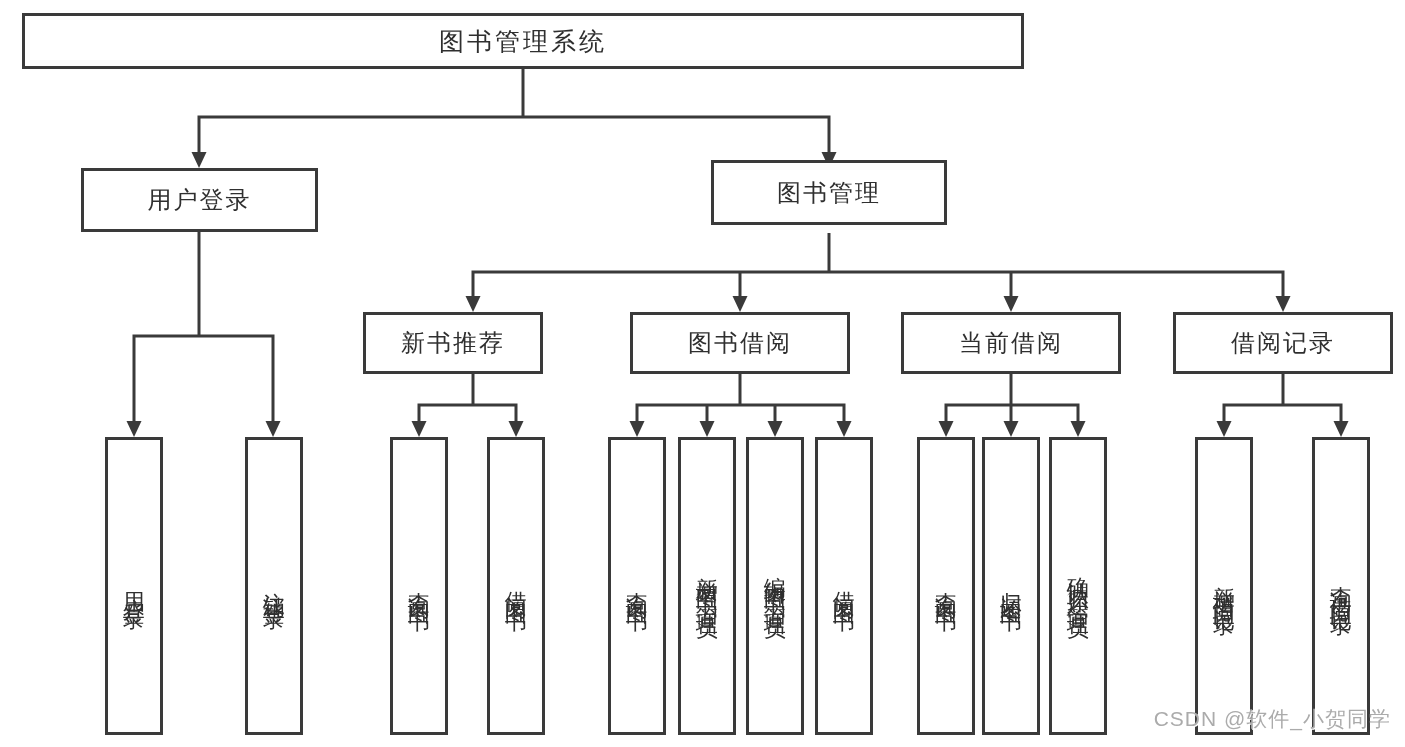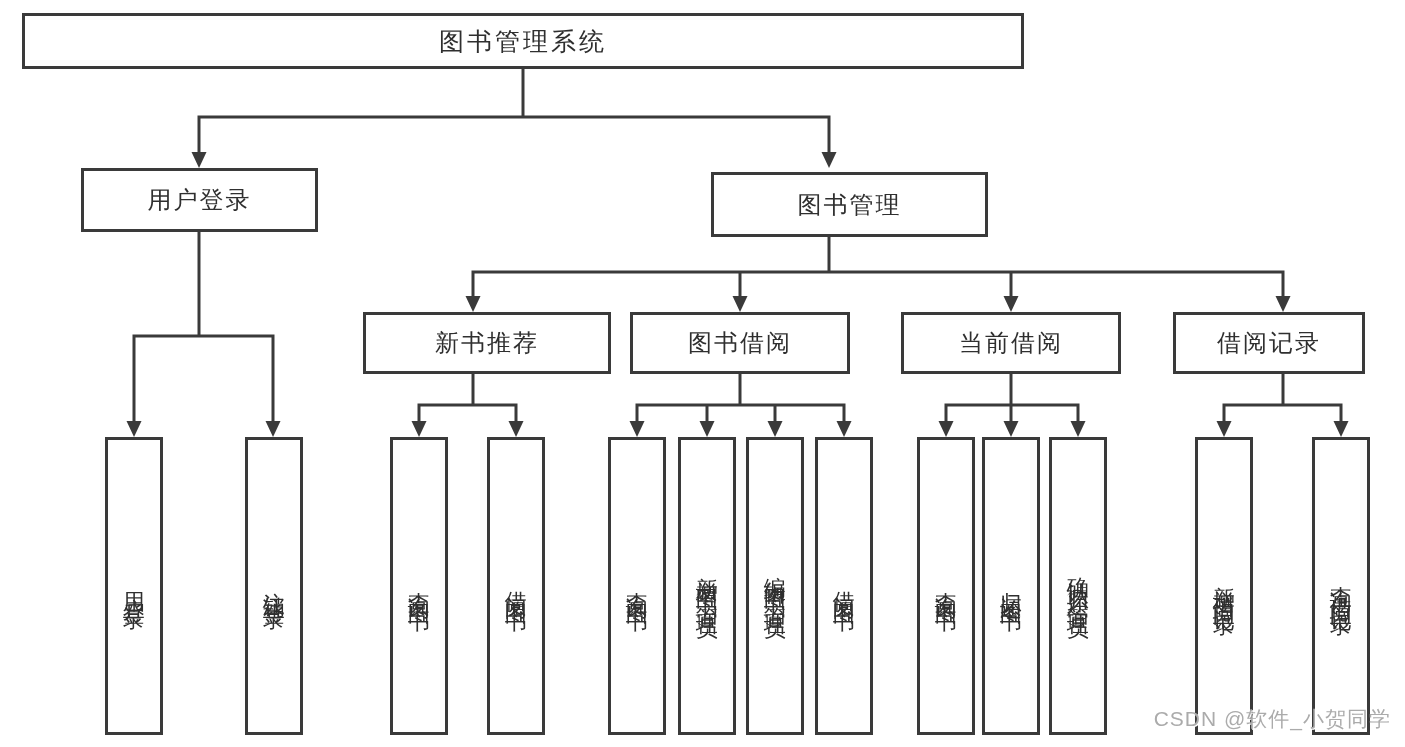--- a/index.html
+++ b/index.html
@@ -102,26 +102,26 @@
       <path d="M1283 374 V405"></path>
       <path d="M1224 423 V405 H1341 V423"></path>
       <polygon points="1216.5,421 1231.5,421 1224,437"></polygon>
       <polygon points="1333.5,421 1348.5,421 1341,437"></polygon>
     </g>
   </svg>
 
   <div class="box root" style="left:22px;top:13px;width:1002px;height:56px">图书管理系统</div>
 
   <div class="box h" style="left:81px;top:168px;width:237px;height:64px">用户登录</div>
-  <div class="box h" style="left:711px;top:172px;width:277px;height:65px">图书管理</div>
+  <div class="box h" style="left:711px;top:160px;width:236px;height:65px">图书管理</div>
 
-  <div class="box h" style="left:363px;top:312px;width:248px;height:62px">新书推荐</div>
+  <div class="box h" style="left:363px;top:312px;width:180px;height:62px">新书推荐</div>
   <div class="box h" style="left:901px;top:312px;width:220px;height:62px">当前借阅</div>
   <div class="box h" style="left:630px;top:312px;width:220px;height:62px">图书借阅</div>
-  <div class="box h" style="left:1173px;top:312px;width:192px;height:62px">借阅记录</div>
+  <div class="box h" style="left:1173px;top:312px;width:220px;height:62px">借阅记录</div>
 
   <div class="box v" style="left:105px;top:437px;width:58px;height:298px">用户登录</div>
   <div class="box v" style="left:245px;top:437px;width:58px;height:298px">注销登录</div>
 
   <div class="box v" style="left:390px;top:437px;width:58px;height:298px">查询图书</div>
   <div class="box v" style="left:487px;top:437px;width:58px;height:298px">借阅图书</div>
 
   <div class="box v" style="left:608px;top:437px;width:58px;height:298px">查询图书</div>
   <div class="box v" style="left:678px;top:437px;width:58px;height:298px">新增图书（管理员）</div>
   <div class="box v" style="left:746px;top:437px;width:58px;height:298px">编辑图书（管理员）</div>

